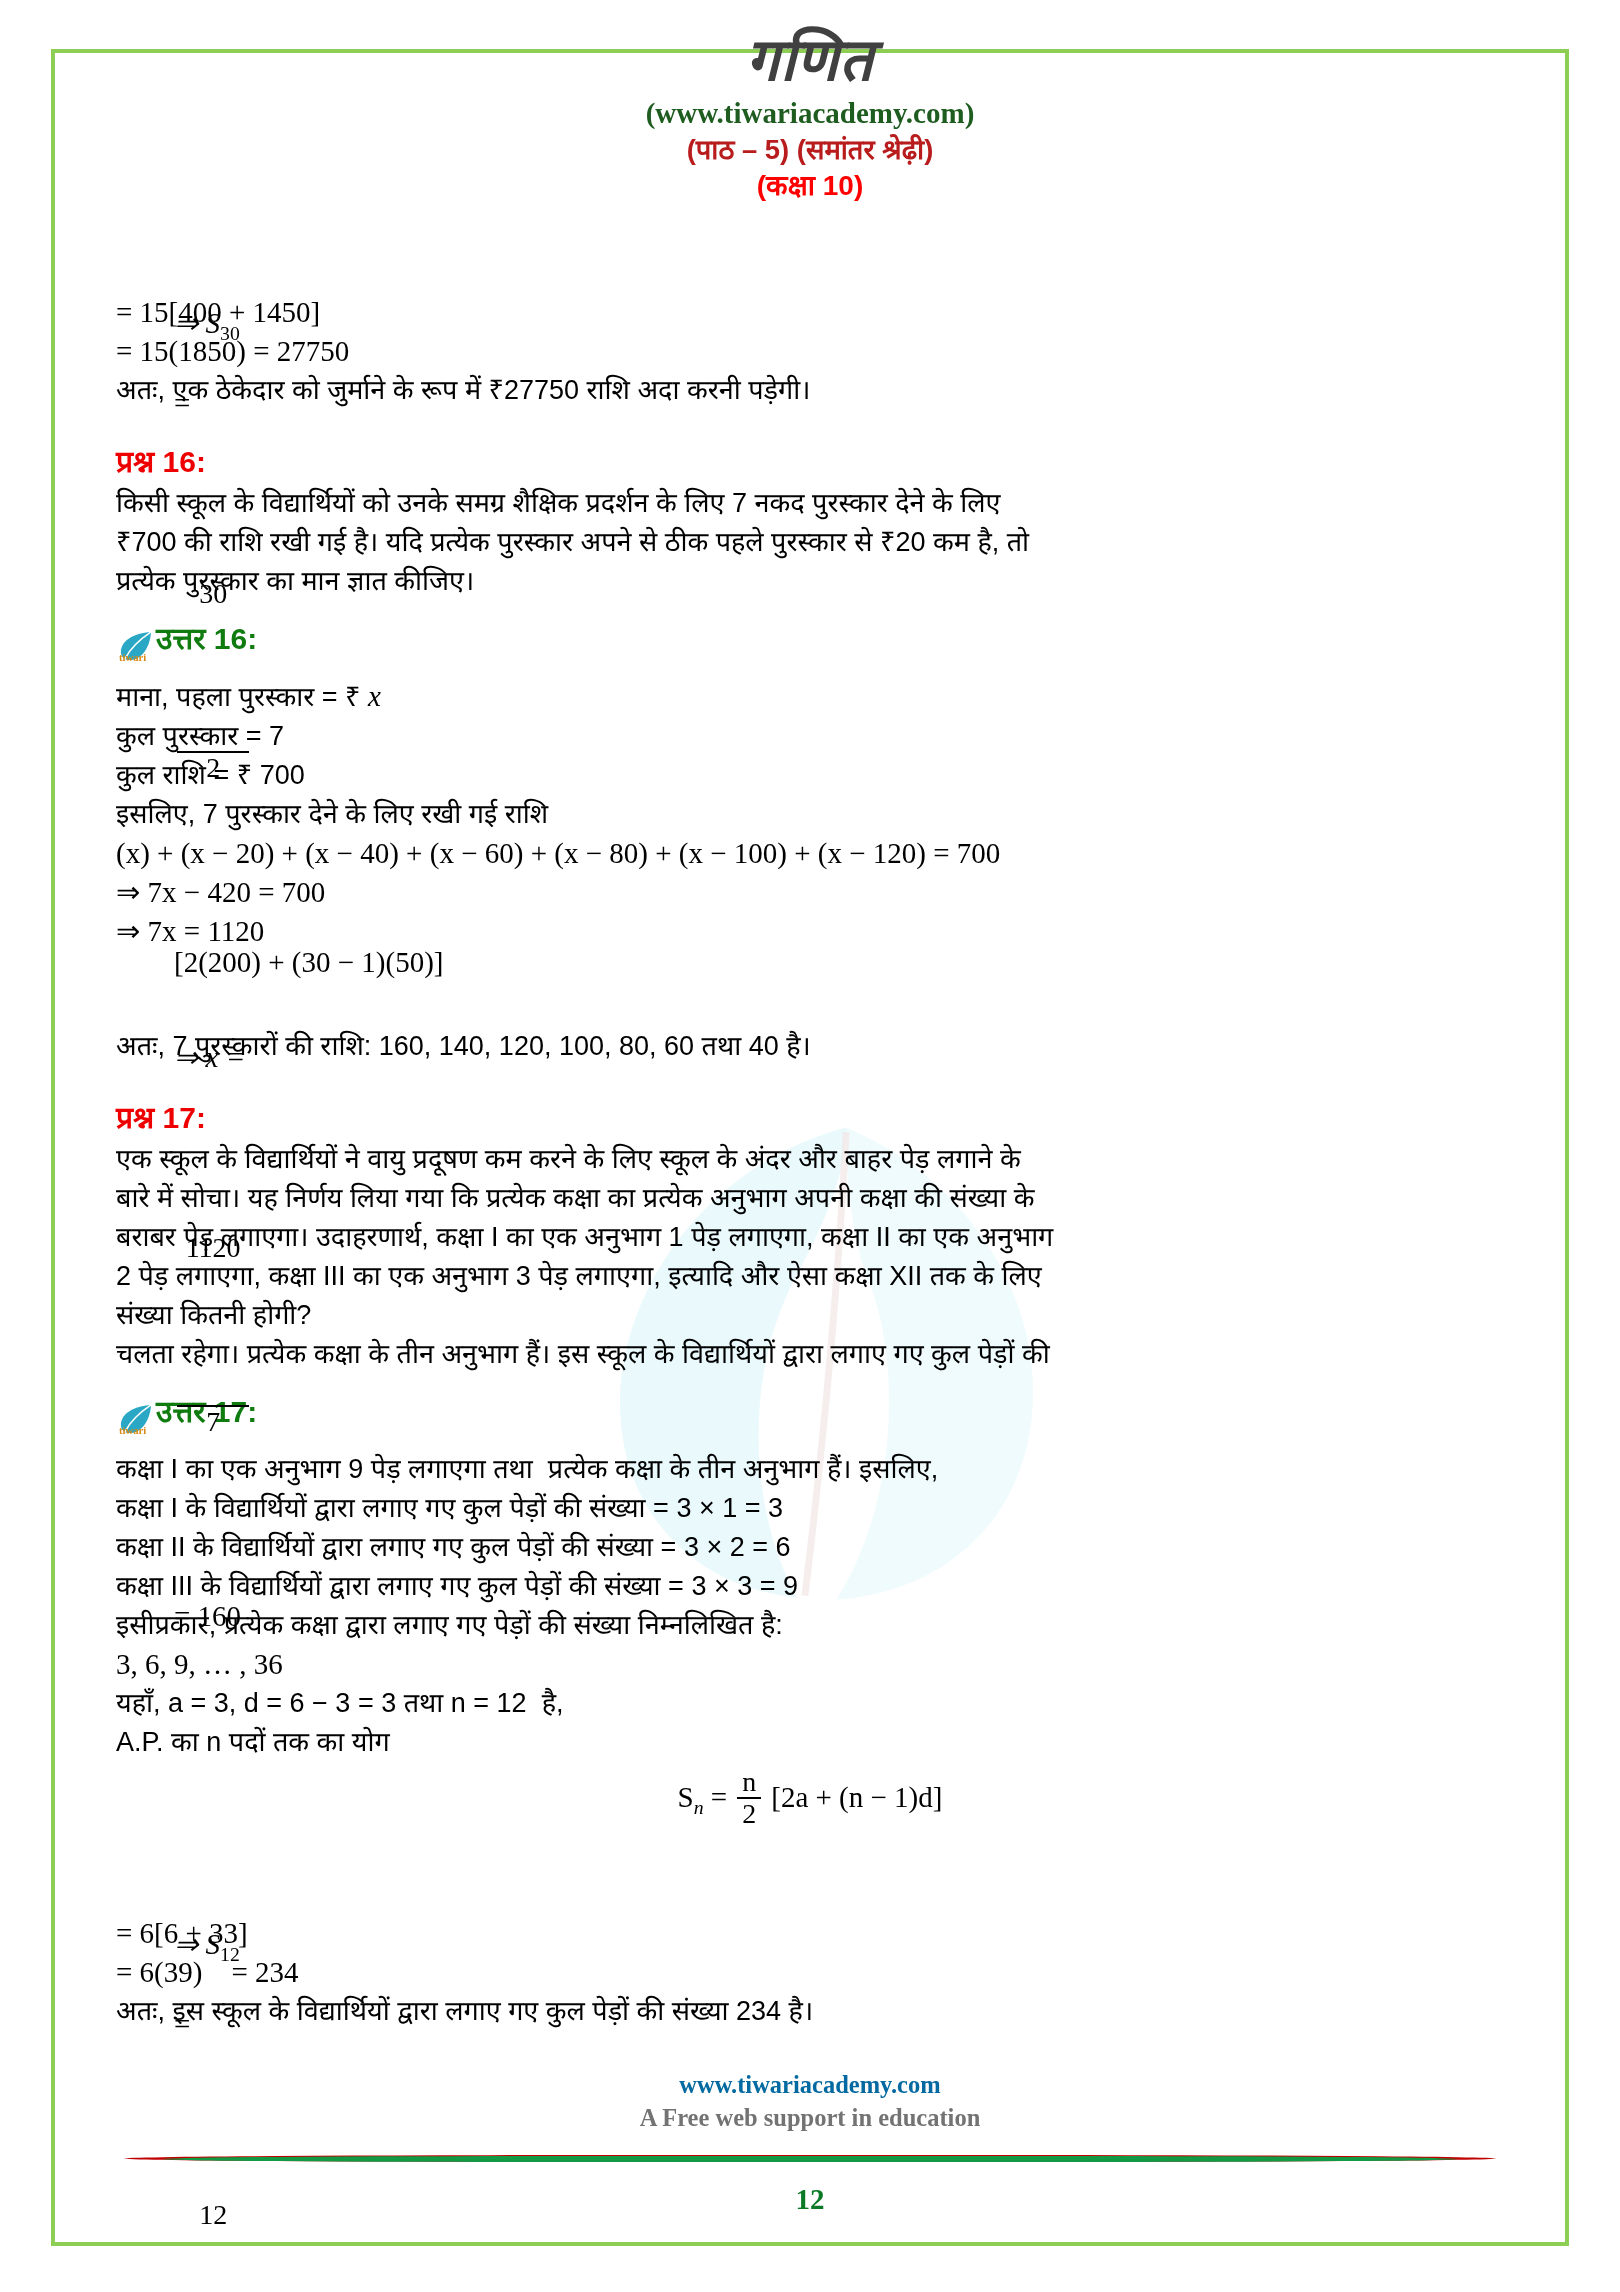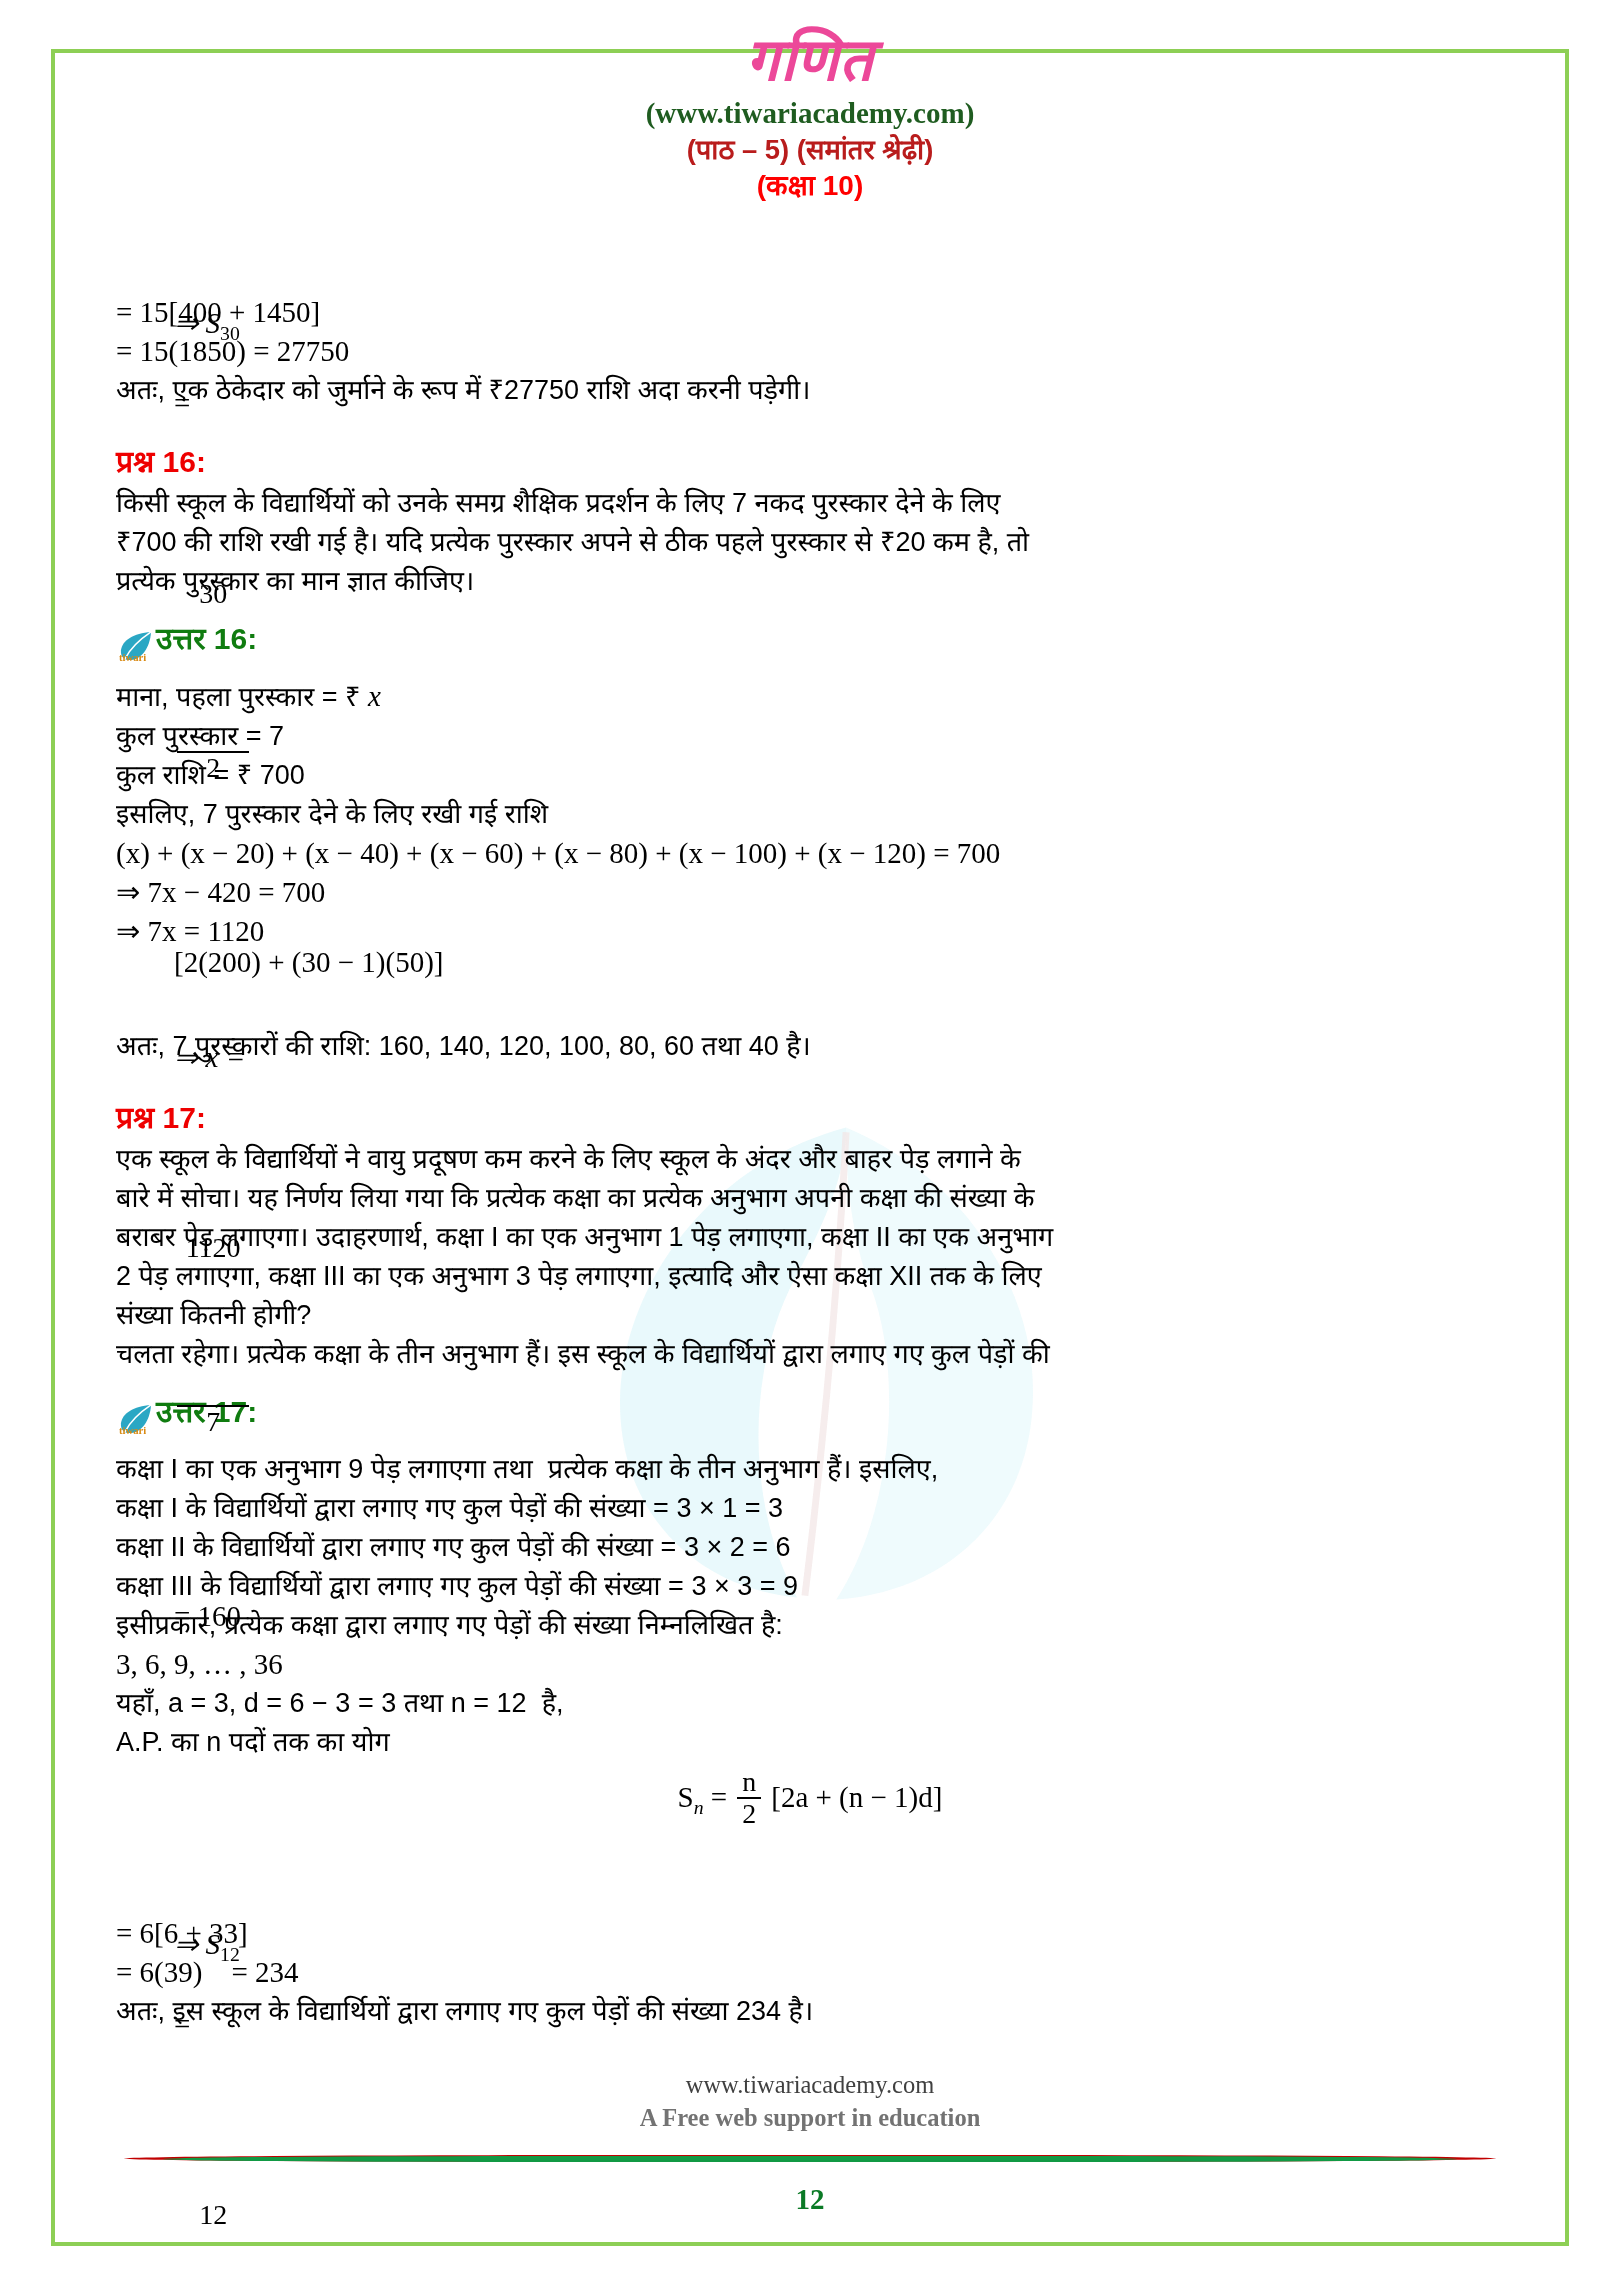--- a/index.html
+++ b/index.html
@@ -50,21 +50,21 @@
   
   .header {
     text-align: center;
     padding-top: 27.4px;
   }
   .doc-title {
     font-family: "Liberation Serif", serif;
     font-weight: bold;
     font-style: italic;
     font-size: 59px;
-    color: #ec4899;
+    color: #404040;
     line-height: 1.12;
     letter-spacing: 1px;
   }
   .doc-site {
     font-family: "Liberation Serif", serif;
     font-weight: bold;
     font-size: 29px;
     color: #1F5C20;
     line-height: 1.25;
     margin-top: 2px;
@@ -182,23 +182,23 @@
   .footer {
     position: absolute;
     left: 0;
     right: 0;
     bottom: 73px;
     text-align: center;
     z-index: 3;
   }
   .footer-site {
     font-family: "Liberation Serif", serif;
-    font-weight: normal;
+    font-weight: bold;
     font-size: 24.5px;
-    color: #404040;
+    color: #0369a1;
     line-height: 33px;
   }
   .footer-tag {
     font-family: "Liberation Serif", serif;
     font-weight: bold;
     font-size: 24.5px;
     color: #737373;
     line-height: 33px;
   }
   .footer-rule {

